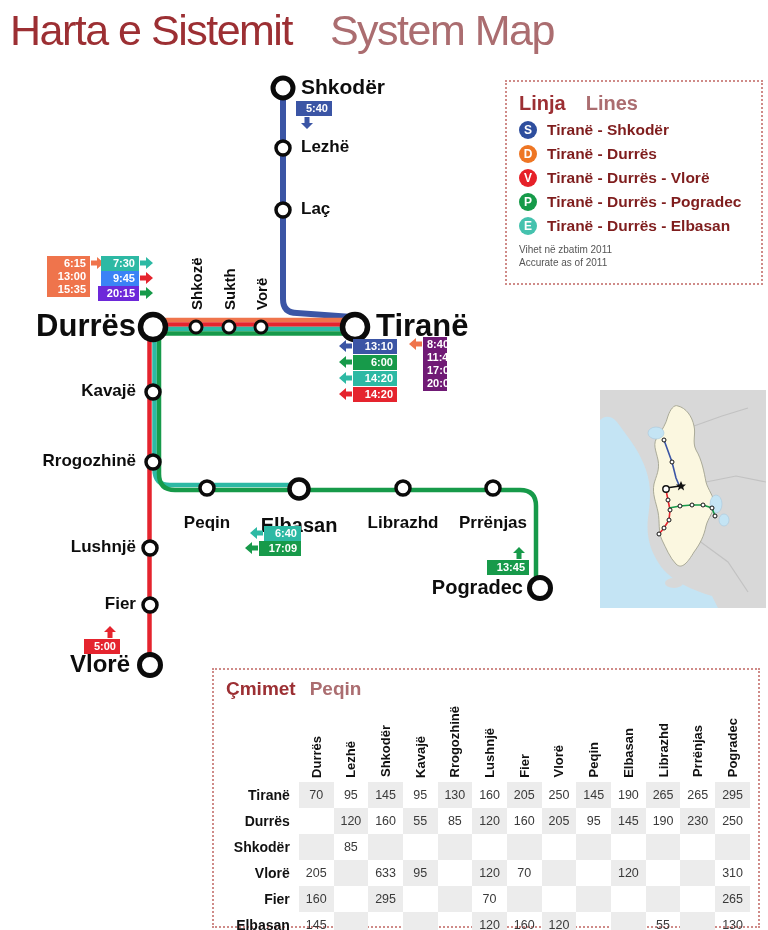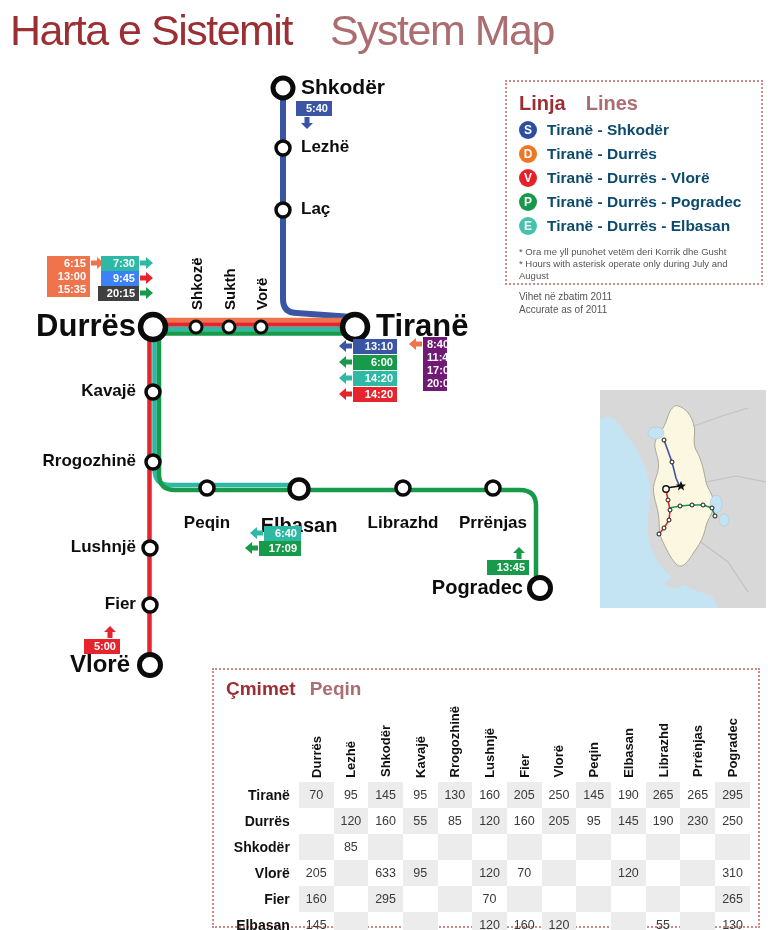--- a/index.html
+++ b/index.html
@@ -8,21 +8,21 @@
   .abs{position:absolute;}
   
   #title{left:10px;top:6px;display:flex;gap:38px;font-size:43px;letter-spacing:-1.5px;}
   
   #legend{left:505px;top:80px;width:258px;height:205px;border:2px dotted #cf8b88;background:#fff;
           box-sizing:border-box;padding:10px 12px;}
   #legend-title{display:flex;gap:20px;font-size:20px;font-weight:bold;}
   .legend-row{display:flex;align-items:center;margin-top:6px;}
   .line-badge{width:18px;height:18px;border-radius:50%;color:#fff;font-size:12px;font-weight:bold;
               display:flex;align-items:center;justify-content:center;flex:0 0 18px;}
-  .legend-label{margin-left:10px;font-size:15.5px;font-weight:bold;color:#0c4a6e;}
+  .legend-label{margin-left:10px;font-size:15.5px;font-weight:bold;color:#7f1d1d;}
   .legend-note{font-size:9.5px;color:#555;line-height:12px;}
   .legend-acc{font-size:10px;color:#555;line-height:12.5px;}
   
   #map-svg{left:0;top:0;}
   #labels{left:0;top:0;width:768px;height:930px;pointer-events:none;}
   .st-label{position:absolute;color:#0d0d0d;font-weight:bold;white-space:nowrap;}
   .badge-box{position:absolute;display:flex;}
   .badge{color:#fff;font-weight:bold;font-size:11px;line-height:13px;}
   .badge .t{padding:0 4px;text-align:right;}
   .badge.single .t{}
@@ -133,21 +133,21 @@
       </div>
       <div class="badge-box" style="left: 101px; top: 271px; flex-direction: row; align-items: flex-start;">
         <div class="badge single" style="background: #3b82f6; width: 38px; padding: 1px 0px;">
           <div class="t">9:45</div>
         </div>
         <svg width="13" height="12" viewBox="0 0 13 12" style="margin-top: 1px; margin-left: 1px;">
           <path d="M0,3.5 H6 V0 L13,6 L6,12 V8.5 H0 Z" fill="#e5242e"></path>
         </svg>
       </div>
       <div class="badge-box" style="left: 98px; top: 286px; flex-direction: row; align-items: flex-start;">
-        <div class="badge single" style="background: #404040; width: 41px; padding: 1px 0px;">
+        <div class="badge single" style="background: #6d28d9; width: 41px; padding: 1px 0px;">
           <div class="t">20:15</div>
         </div>
         <svg width="13" height="12" viewBox="0 0 13 12" style="margin-top: 1px; margin-left: 1px;">
           <path d="M0,3.5 H6 V0 L13,6 L6,12 V8.5 H0 Z" fill="#179a4a"></path>
         </svg>
       </div>
       <div class="badge-box" style="left: 339px; top: 339px; flex-direction: row; align-items: flex-start;">
         <svg width="13" height="12" viewBox="0 0 13 12" style="margin-top: 1px; margin-right: 1px;">
           <path d="M13,3.5 H7 V0 L0,6 L7,12 V8.5 H13 Z" fill="#3b55a5"></path>
         </svg>
@@ -243,24 +243,20 @@
           <span class="legend-label">Tiranë - Durrës - Vlorë</span>
         </div>
         <div class="legend-row">
           <span class="line-badge" style="background: rgb(22, 154, 73);">P</span>
           <span class="legend-label">Tiranë - Durrës - Pogradec</span>
         </div>
         <div class="legend-row">
           <span class="line-badge" style="background: rgb(69, 194, 174);">E</span>
           <span class="legend-label">Tiranë - Durrës - Elbasan</span>
         </div>
-      </div>
-    <div id="legend-notes" style="margin-top:11px">
-        <div class="legend-note">* Ora me yll punohet vetëm deri Korrik dhe Gusht</div>
-        <div class="legend-note">* Hours with asterisk operate only during July and August</div>
       </div>
     <div id="legend-acc" style="margin-top:9px">
         <div class="legend-acc">Vihet në zbatim 2011</div>
         <div class="legend-acc">Accurate as of 2011</div>
       </div>
   </div>
 
   <svg class="abs" style="left:600px;top:390px" width="166" height="218" viewBox="0 0 166 218">
     <rect x="0" y="0" width="166" height="218" fill="#d8d8d8"></rect>
     <path fill="#c4e4f4" d="M0,218 L0,30 C6,24 14,26 20,36 C30,50 40,62 46,80 C52,98 50,112 48,128 C46,146 50,162 62,178 C74,192 92,200 112,206 L118,218 Z"></path>

